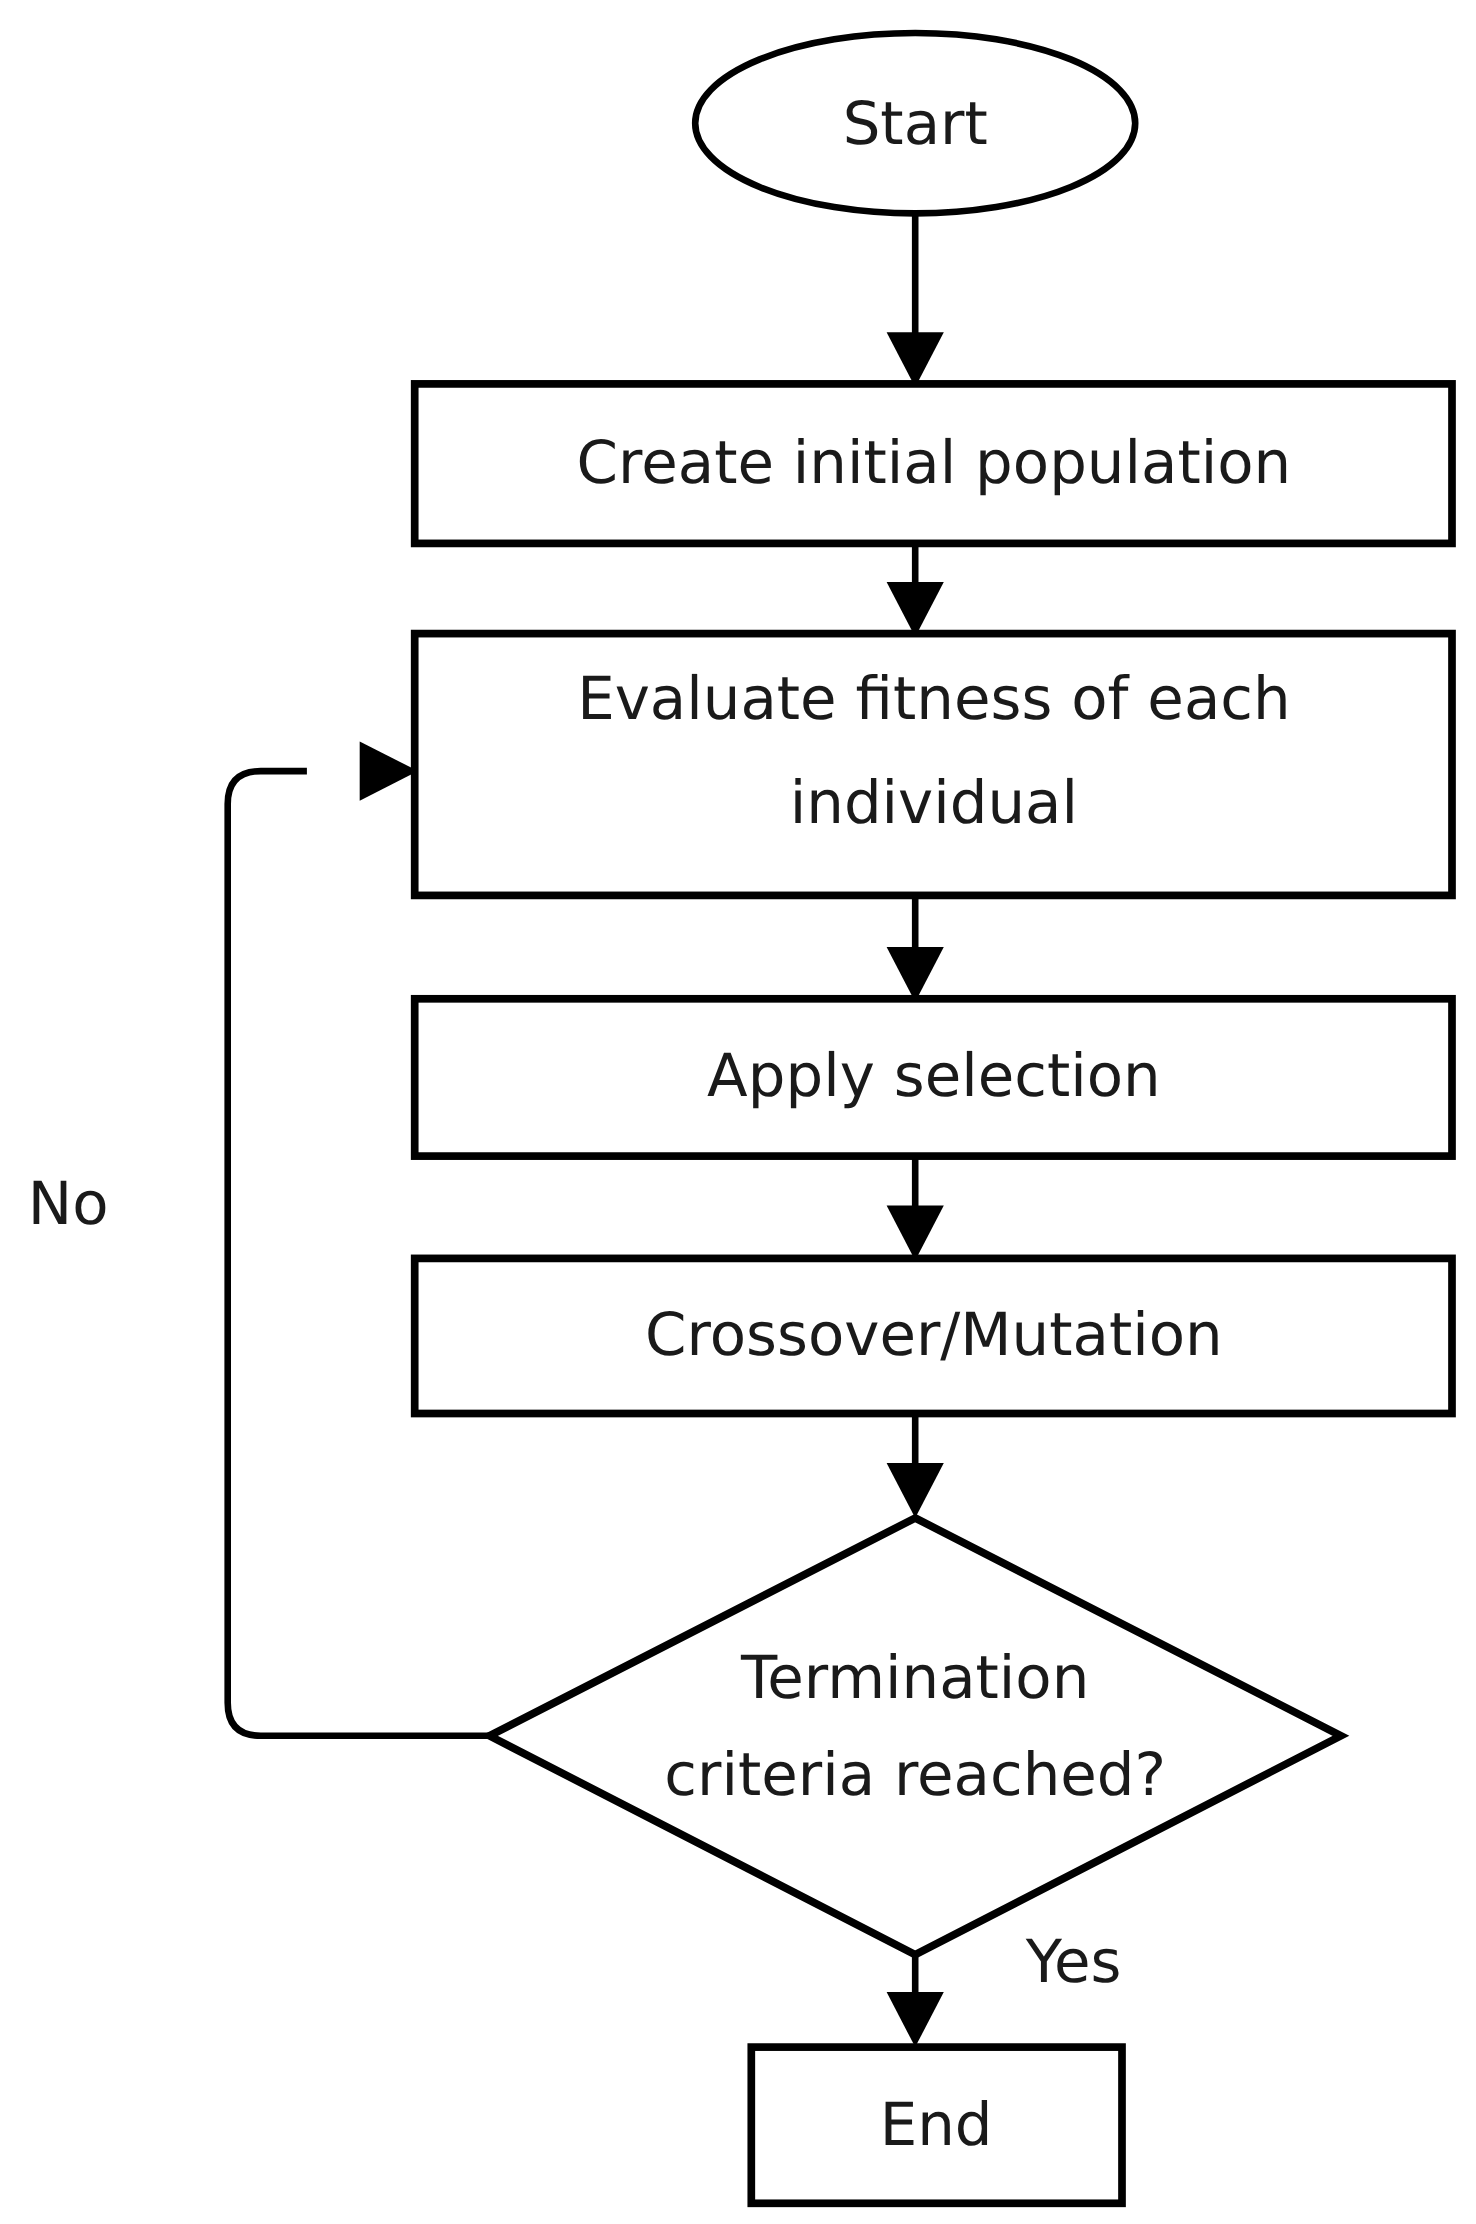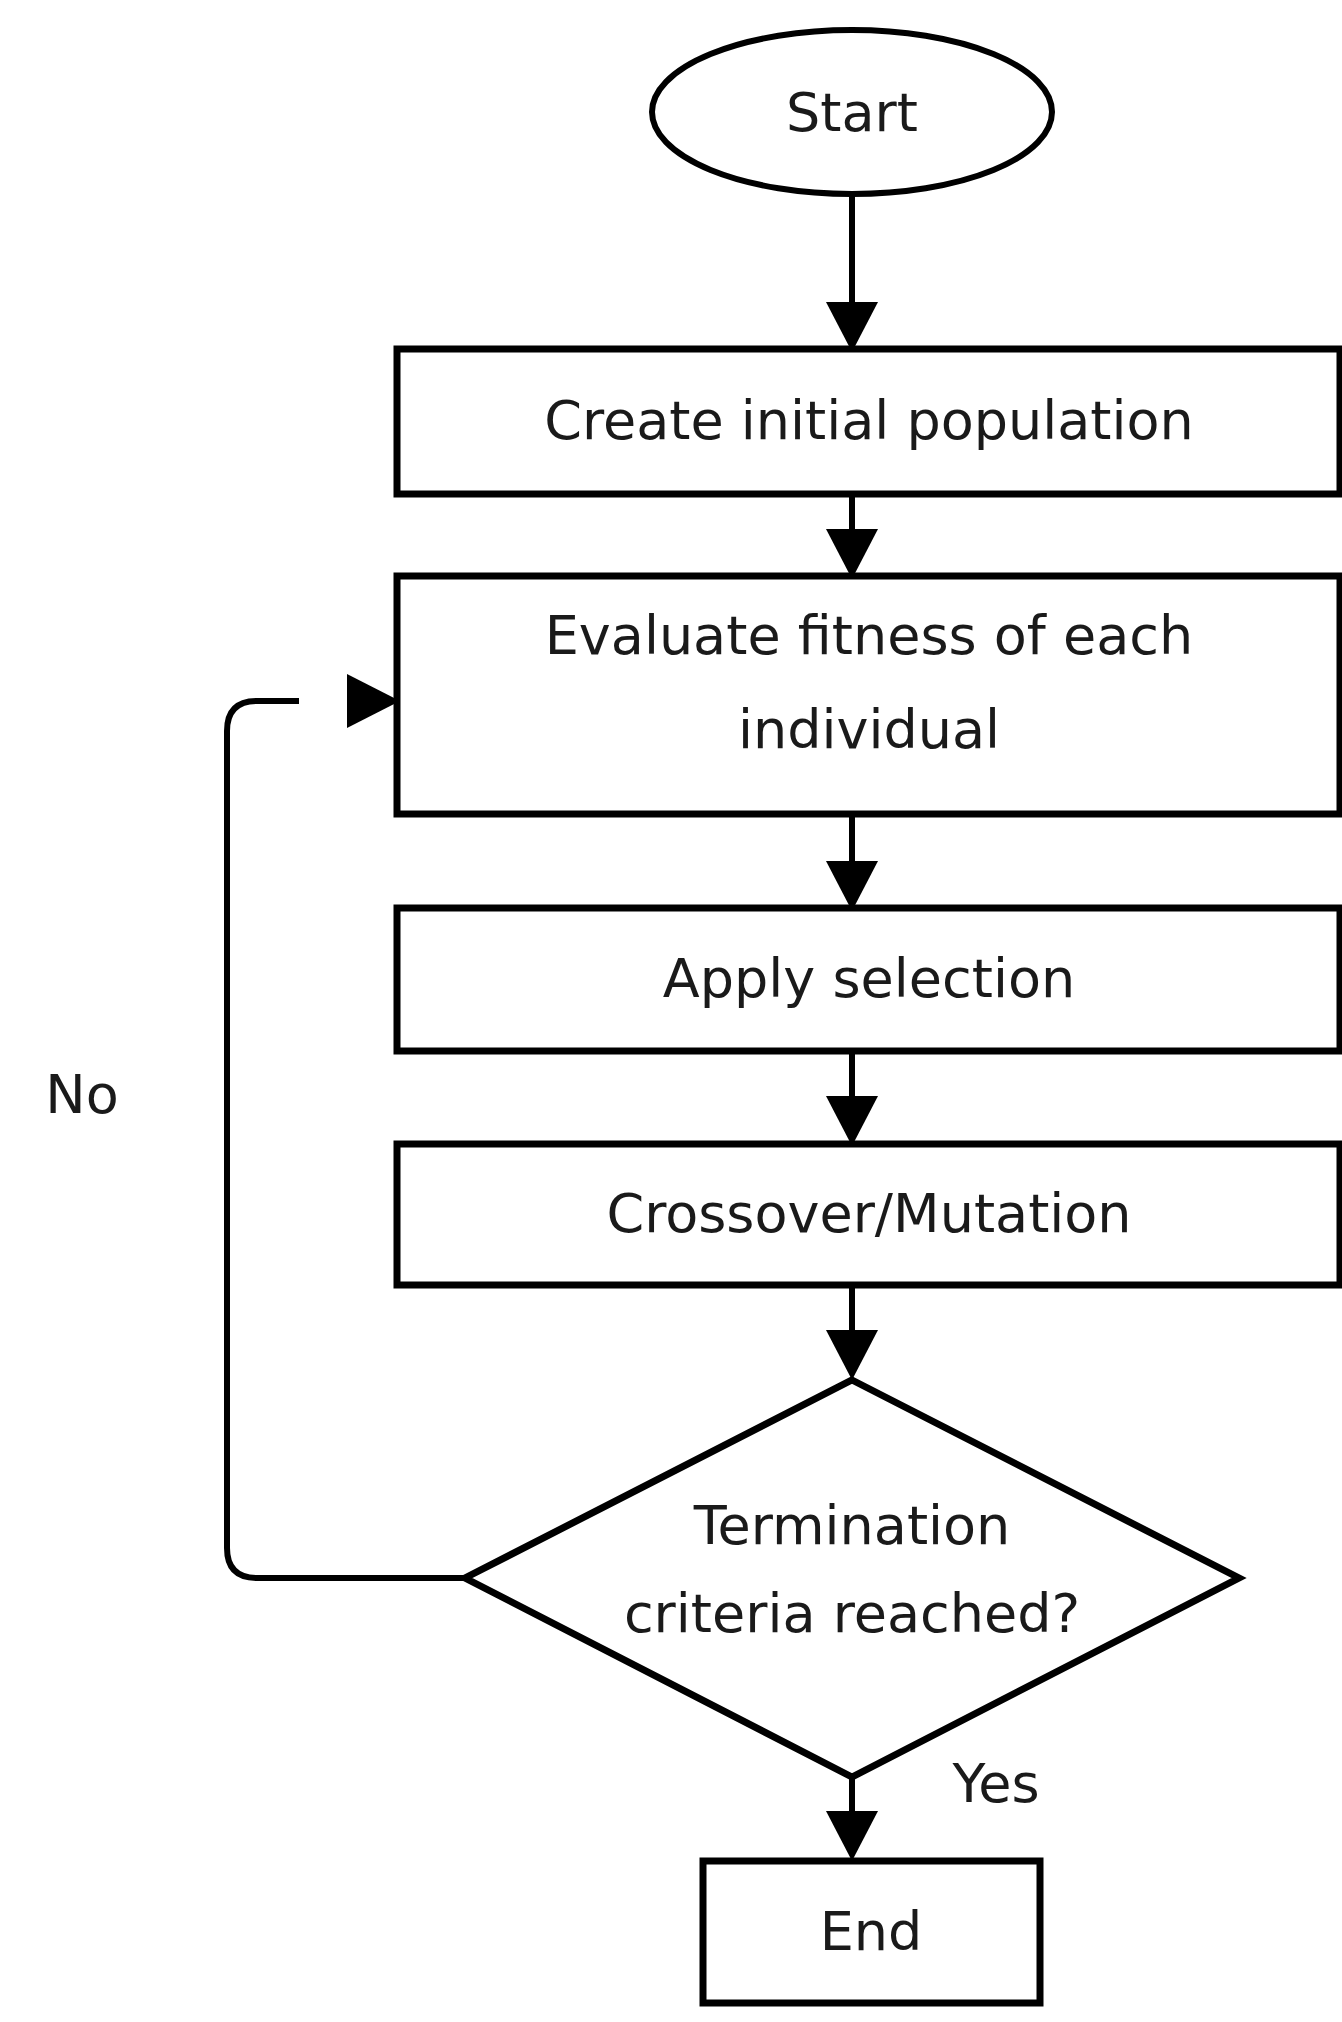--- a/index.html
+++ b/index.html
@@ -13,21 +13,20 @@
     position: relative;
     font-family: "DejaVu Sans", sans-serif;
     overflow: hidden;
   }
   #flowchart-root {
     position: absolute;
     left: 0;
     top: 0;
     width: 1068px;
     height: 2022px;
-    padding-left: 20px;
   }
   svg.chart-canvas {
     display: block;
     width: 1342px;
     height: 2022px;
   }
   .node-shape {
     fill: #ffffff;
     stroke: #000000;
     stroke-width: 7;

